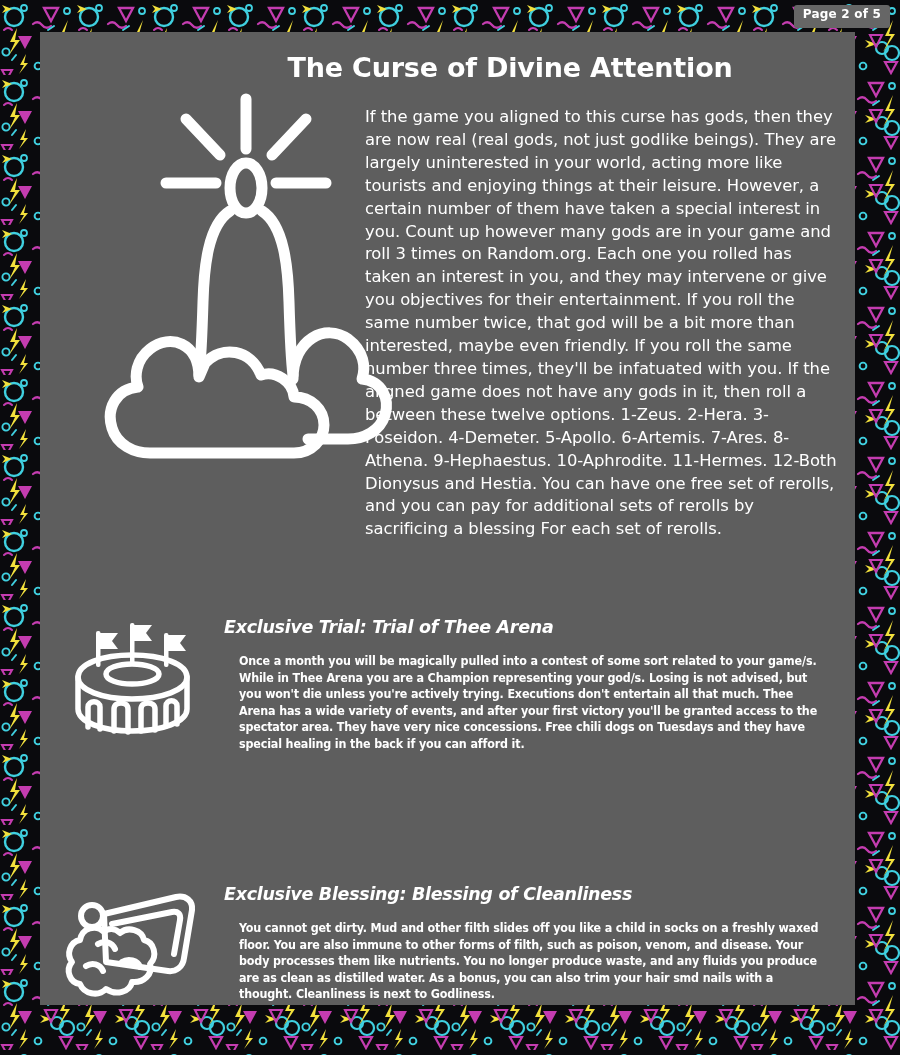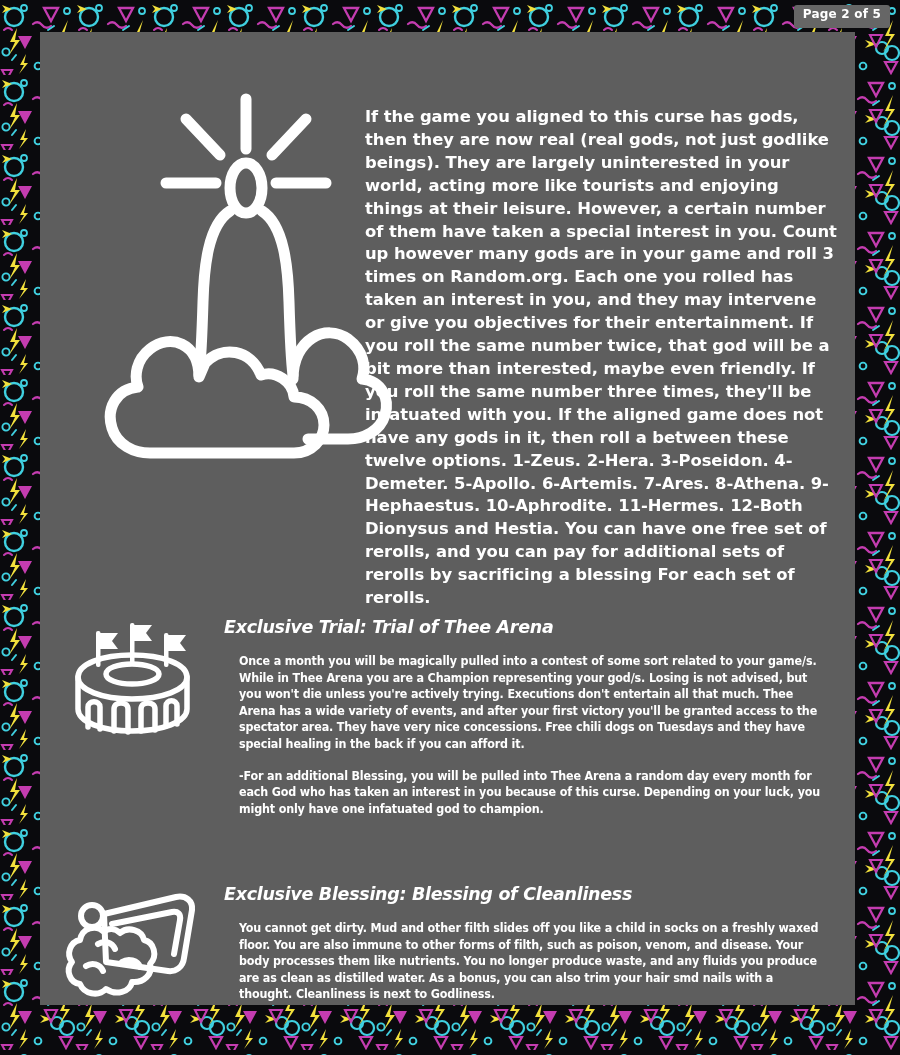--- a/index.html
+++ b/index.html
@@ -81,21 +81,21 @@
   }
   #hero-icon svg { width: 100%; height: 100%; display: block; }
 
   #intro {
     position: absolute;
     left: 325px;
     top: 74px;
     width: 475px;
     color: #ffffff;
     font-family: "DejaVu Sans", sans-serif;
-    font-weight: bold;
+    font-weight: normal;
     font-size: 16.4px;
     line-height: 22.9px;
     letter-spacing: -0.05px;
     text-align: left;
   }
 
   
   .section {
     position: absolute;
     left: 20px;
@@ -180,20 +180,21 @@
         <path d="M55 5 L48 19 L53 19 L47 32 L58 17 L53 17 Z" fill="#f2e03c"></path>
         <circle cx="62" cy="60" r="3" fill="none" stroke="#3fd0e0" stroke-width="1.8"></circle>
       </pattern>
     </defs>
     <rect x="0" y="0" width="900" height="1055" fill="url(#memphis)"></rect>
     <rect x="0" y="0" width="900" height="1055" fill="url(#memphis2)"></rect>
   </svg>
 
   <div id="panel">
 
+    <div id="title">The Curse of Divine Attention</div>
 
     <div id="hero-icon">
       <svg viewBox="0 0 300 450" xmlns="http://www.w3.org/2000/svg" aria-hidden="true">
         <g fill="none" stroke="#ffffff" stroke-width="11" stroke-linecap="round" stroke-linejoin="round">
 
           <line x1="148" y1="12" x2="148" y2="62"></line>
           <line x1="88" y1="32" x2="122" y2="68"></line>
           <line x1="208" y1="32" x2="174" y2="68"></line>
           <line x1="68" y1="96" x2="118" y2="96"></line>
           <line x1="228" y1="96" x2="178" y2="96"></line>
@@ -256,21 +257,20 @@
             <path d="M28 110 L28 90 C28 83 40 83 40 90 L40 112"></path>
             <path d="M54 114 L54 92 C54 84 68 84 68 92 L68 115"></path>
             <path d="M81 114 L81 92 C81 84 95 84 95 92 L95 113"></path>
             <path d="M106 109 L106 89 C106 82 117 82 117 89 L117 107"></path>
           </g>
         </svg>
       </div>
       <div class="sec-body">
         <h2 class="sec-heading">Exclusive Trial: Trial of Thee Arena</h2>
         <p class="sec-para">Once a month you will be magically pulled into a contest of some sort related to your game/s. While in Thee Arena you are a Champion representing your god/s. Losing is not advised, but you won't die unless you're actively trying. Executions don't entertain all that much. Thee Arena has a wide variety of events, and after your first victory you'll be granted access to the spectator area. They have very nice concessions. Free chili dogs on Tuesdays and they have special healing in the back if you can afford it.</p>
-        <p class="sec-para">-For an additional Blessing, you will be pulled into Thee Arena a random day every month for each God who has taken an interest in you because of this curse. Depending on your luck, you might only have one infatuated god to champion.</p>
       </div>
     </div>
 
     <div class="section" id="section-blessing">
       <div class="sec-icon">
         <svg viewBox="0 0 145 120" xmlns="http://www.w3.org/2000/svg" aria-hidden="true">
           <g fill="none" stroke="#ffffff" stroke-width="6" stroke-linejoin="round" stroke-linecap="round">
 
             <path d="M44 30 L116 13 C126 11 133 17 132 26 L124 74
                      C123 83 116 88 108 87 L46 78 Z"></path>

